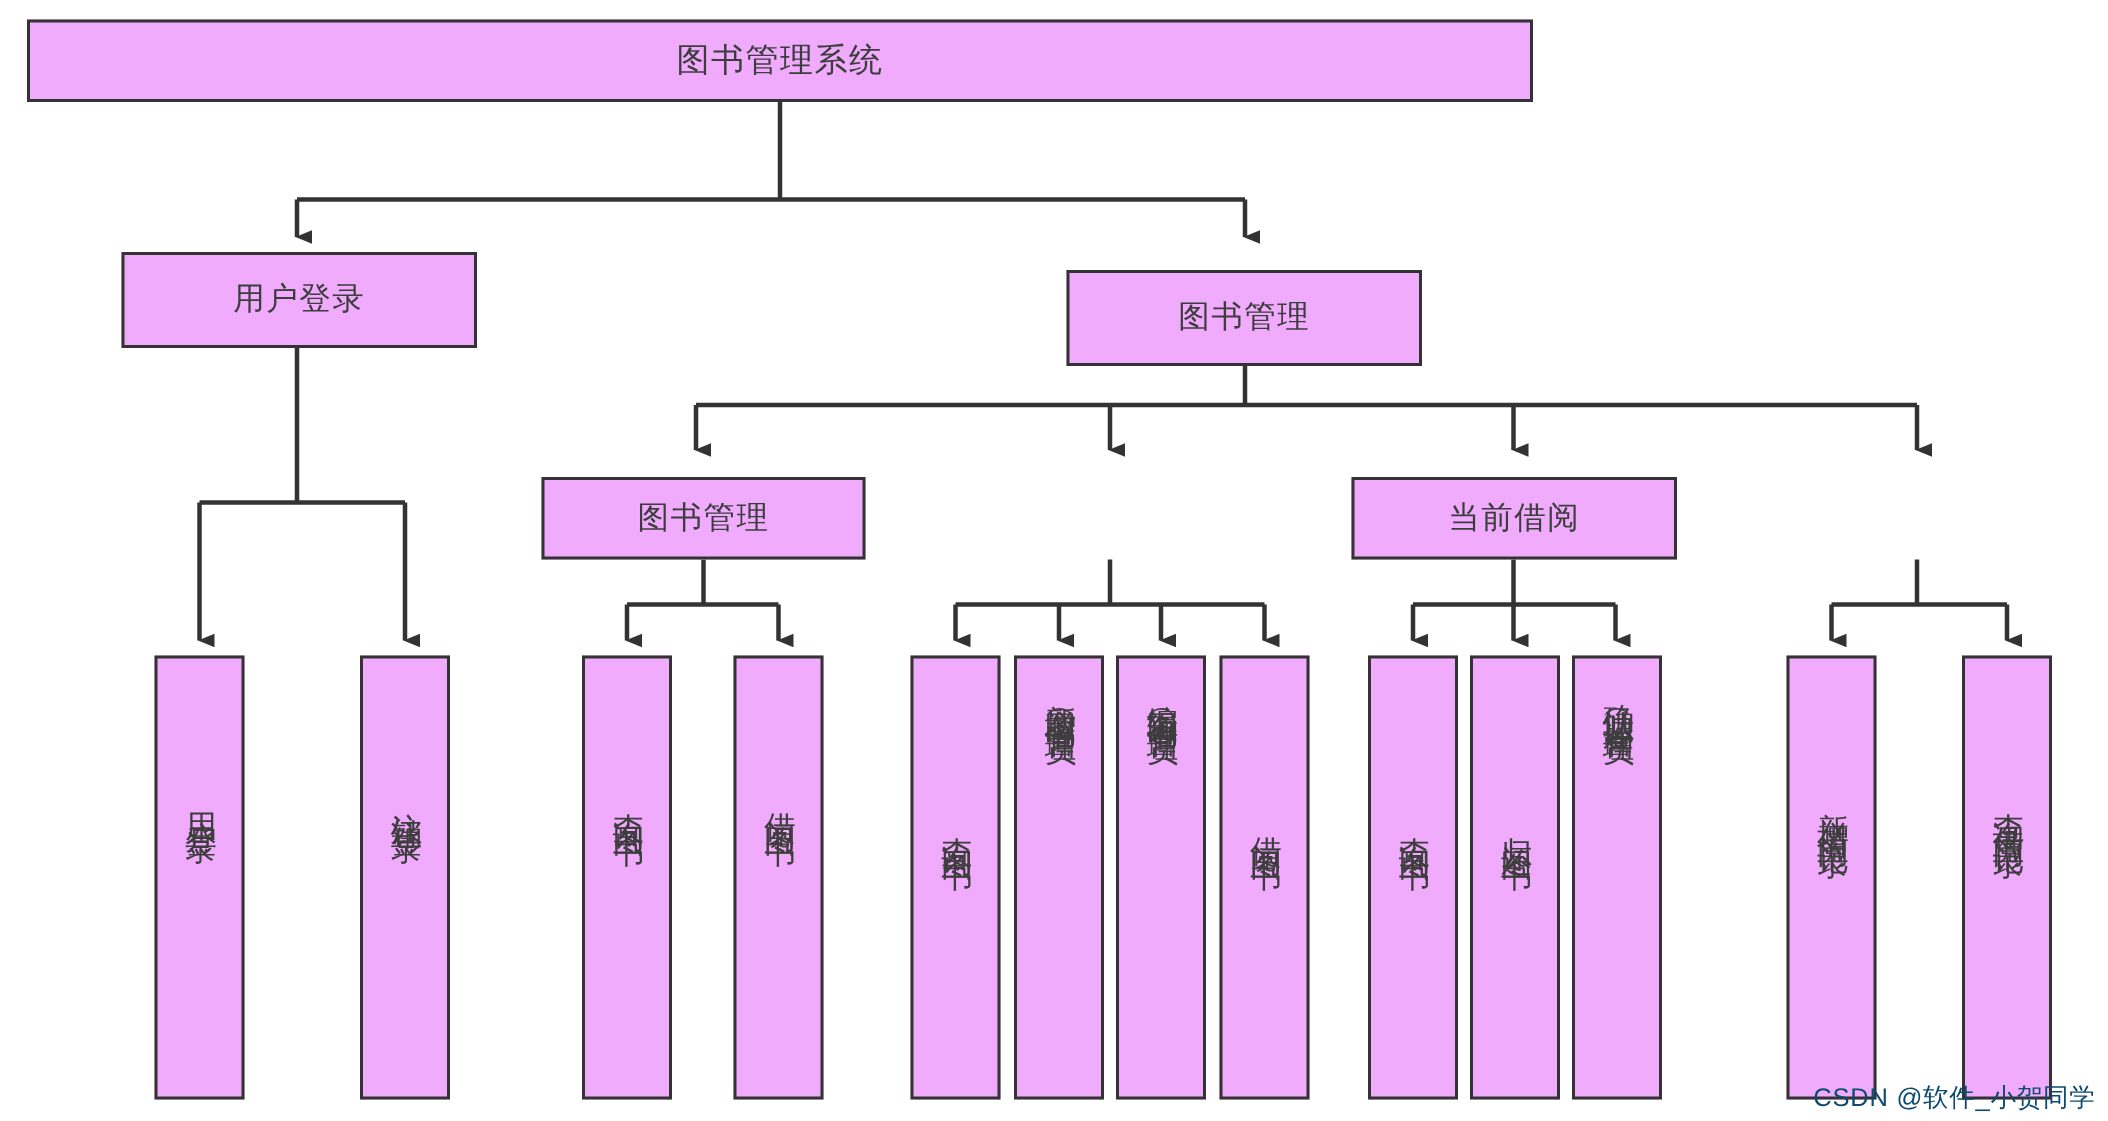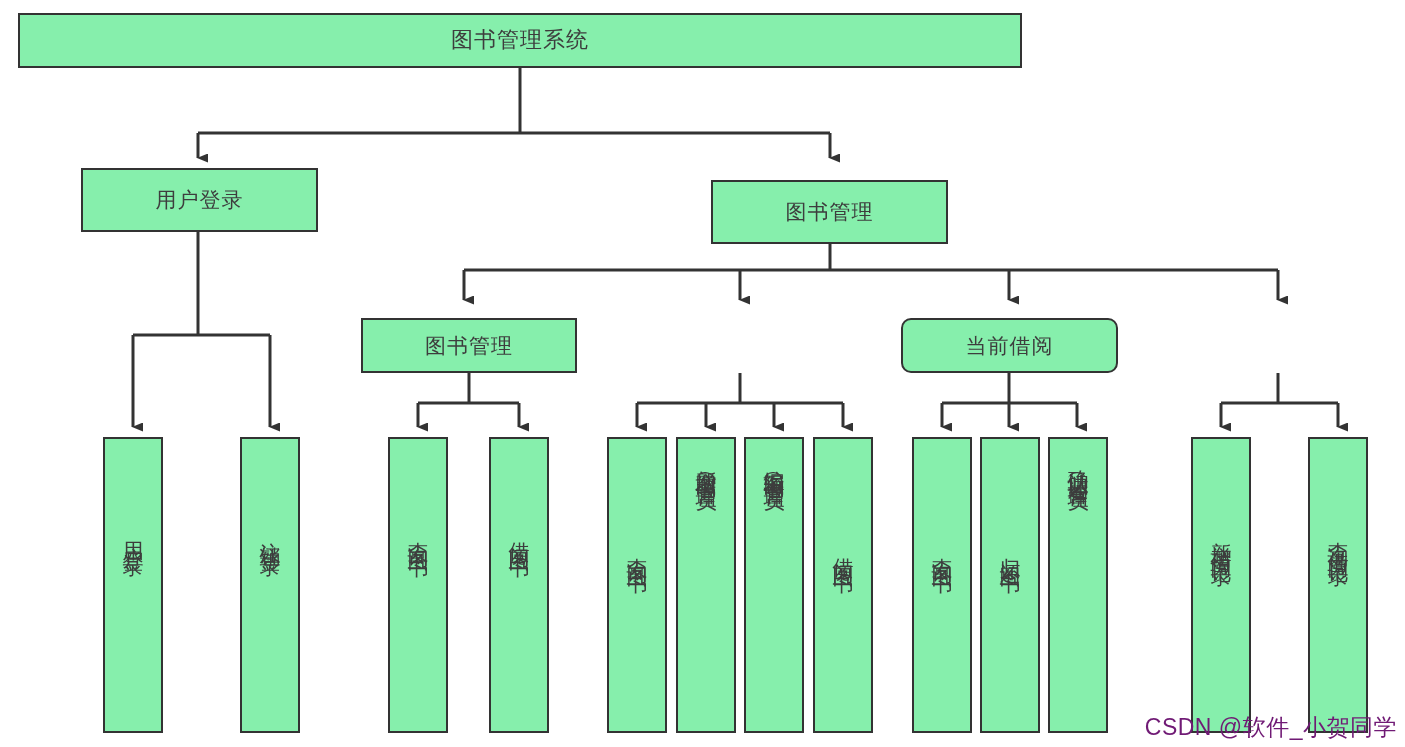--- a/index.html
+++ b/index.html
@@ -5,21 +5,21 @@
 <style>
   html,body{margin:0;padding:0;background:#ffffff;}
   body{
     font-family:"Liberation Sans","DejaVu Sans",sans-serif;
     width:1405px;height:747px;overflow:hidden;position:relative;
   }
   #diagram-root{position:relative;width:1405px;height:747px;background:#ffffff;}
   svg#tree-svg{position:absolute;top:0;left:0;width:1405px;height:747px;display:block;}
   .node-box{
     position:absolute;
-    background:#86efac;
+    background:#f0abfc;
     border:2.5px solid #333333;
     box-sizing:border-box;
     display:flex;
     align-items:center;
     justify-content:center;
   }
   .node-label{
     color:#3d3d3d;
     font-size:21px;
     letter-spacing:1px;
@@ -39,22 +39,22 @@
     letter-spacing:5px;
     line-height:1.05;
     white-space:nowrap;
   }
   .node-box.leaf.tall-text .node-label{letter-spacing:3px;}
   .node-box.leaf.mid .node-label{padding-top:72px;}
   .node-box.leaf.mid2 .node-label{padding-top:88px;}
   .watermark{
     position:absolute;
     right:8px;bottom:4px;
-    color:#701a75;
-    font-size:23px;
+    color:#0c4a6e;
+    font-size:17px;
     letter-spacing:0.5px;
     white-space:nowrap;
     user-select:none;
   }
 </style>
 </head>
 <body>
 
 <div id="diagram-root">
 
@@ -116,21 +116,21 @@
   <div class="node-box" style="left:81px;top:168px;width:237px;height:64px;">
     <span class="node-label">用户登录</span>
   </div>
   <div class="node-box" style="left:711px;top:168px;width:237px;height:64px;margin-top:12px;">
     <span class="node-label">图书管理</span>
   </div>
 
   <div class="node-box" style="left:361px;top:318px;width:216px;height:55px;">
     <span class="node-label">图书管理</span>
   </div>
-  <div class="node-box" style="left:901px;top:318px;width:217px;height:55px;border-radius:10px;">
+  <div class="node-box" style="left:901px;top:318px;width:217px;height:55px;">
     <span class="node-label">当前借阅</span>
   </div>
 
   <div class="node-box leaf mid" style="left:103px;top:437px;width:60px;height:296px;">
     <span class="node-label">用户登录</span>
   </div>
   <div class="node-box leaf mid" style="left:240px;top:437px;width:60px;height:296px;">
     <span class="node-label">注销登录</span>
   </div>
 

